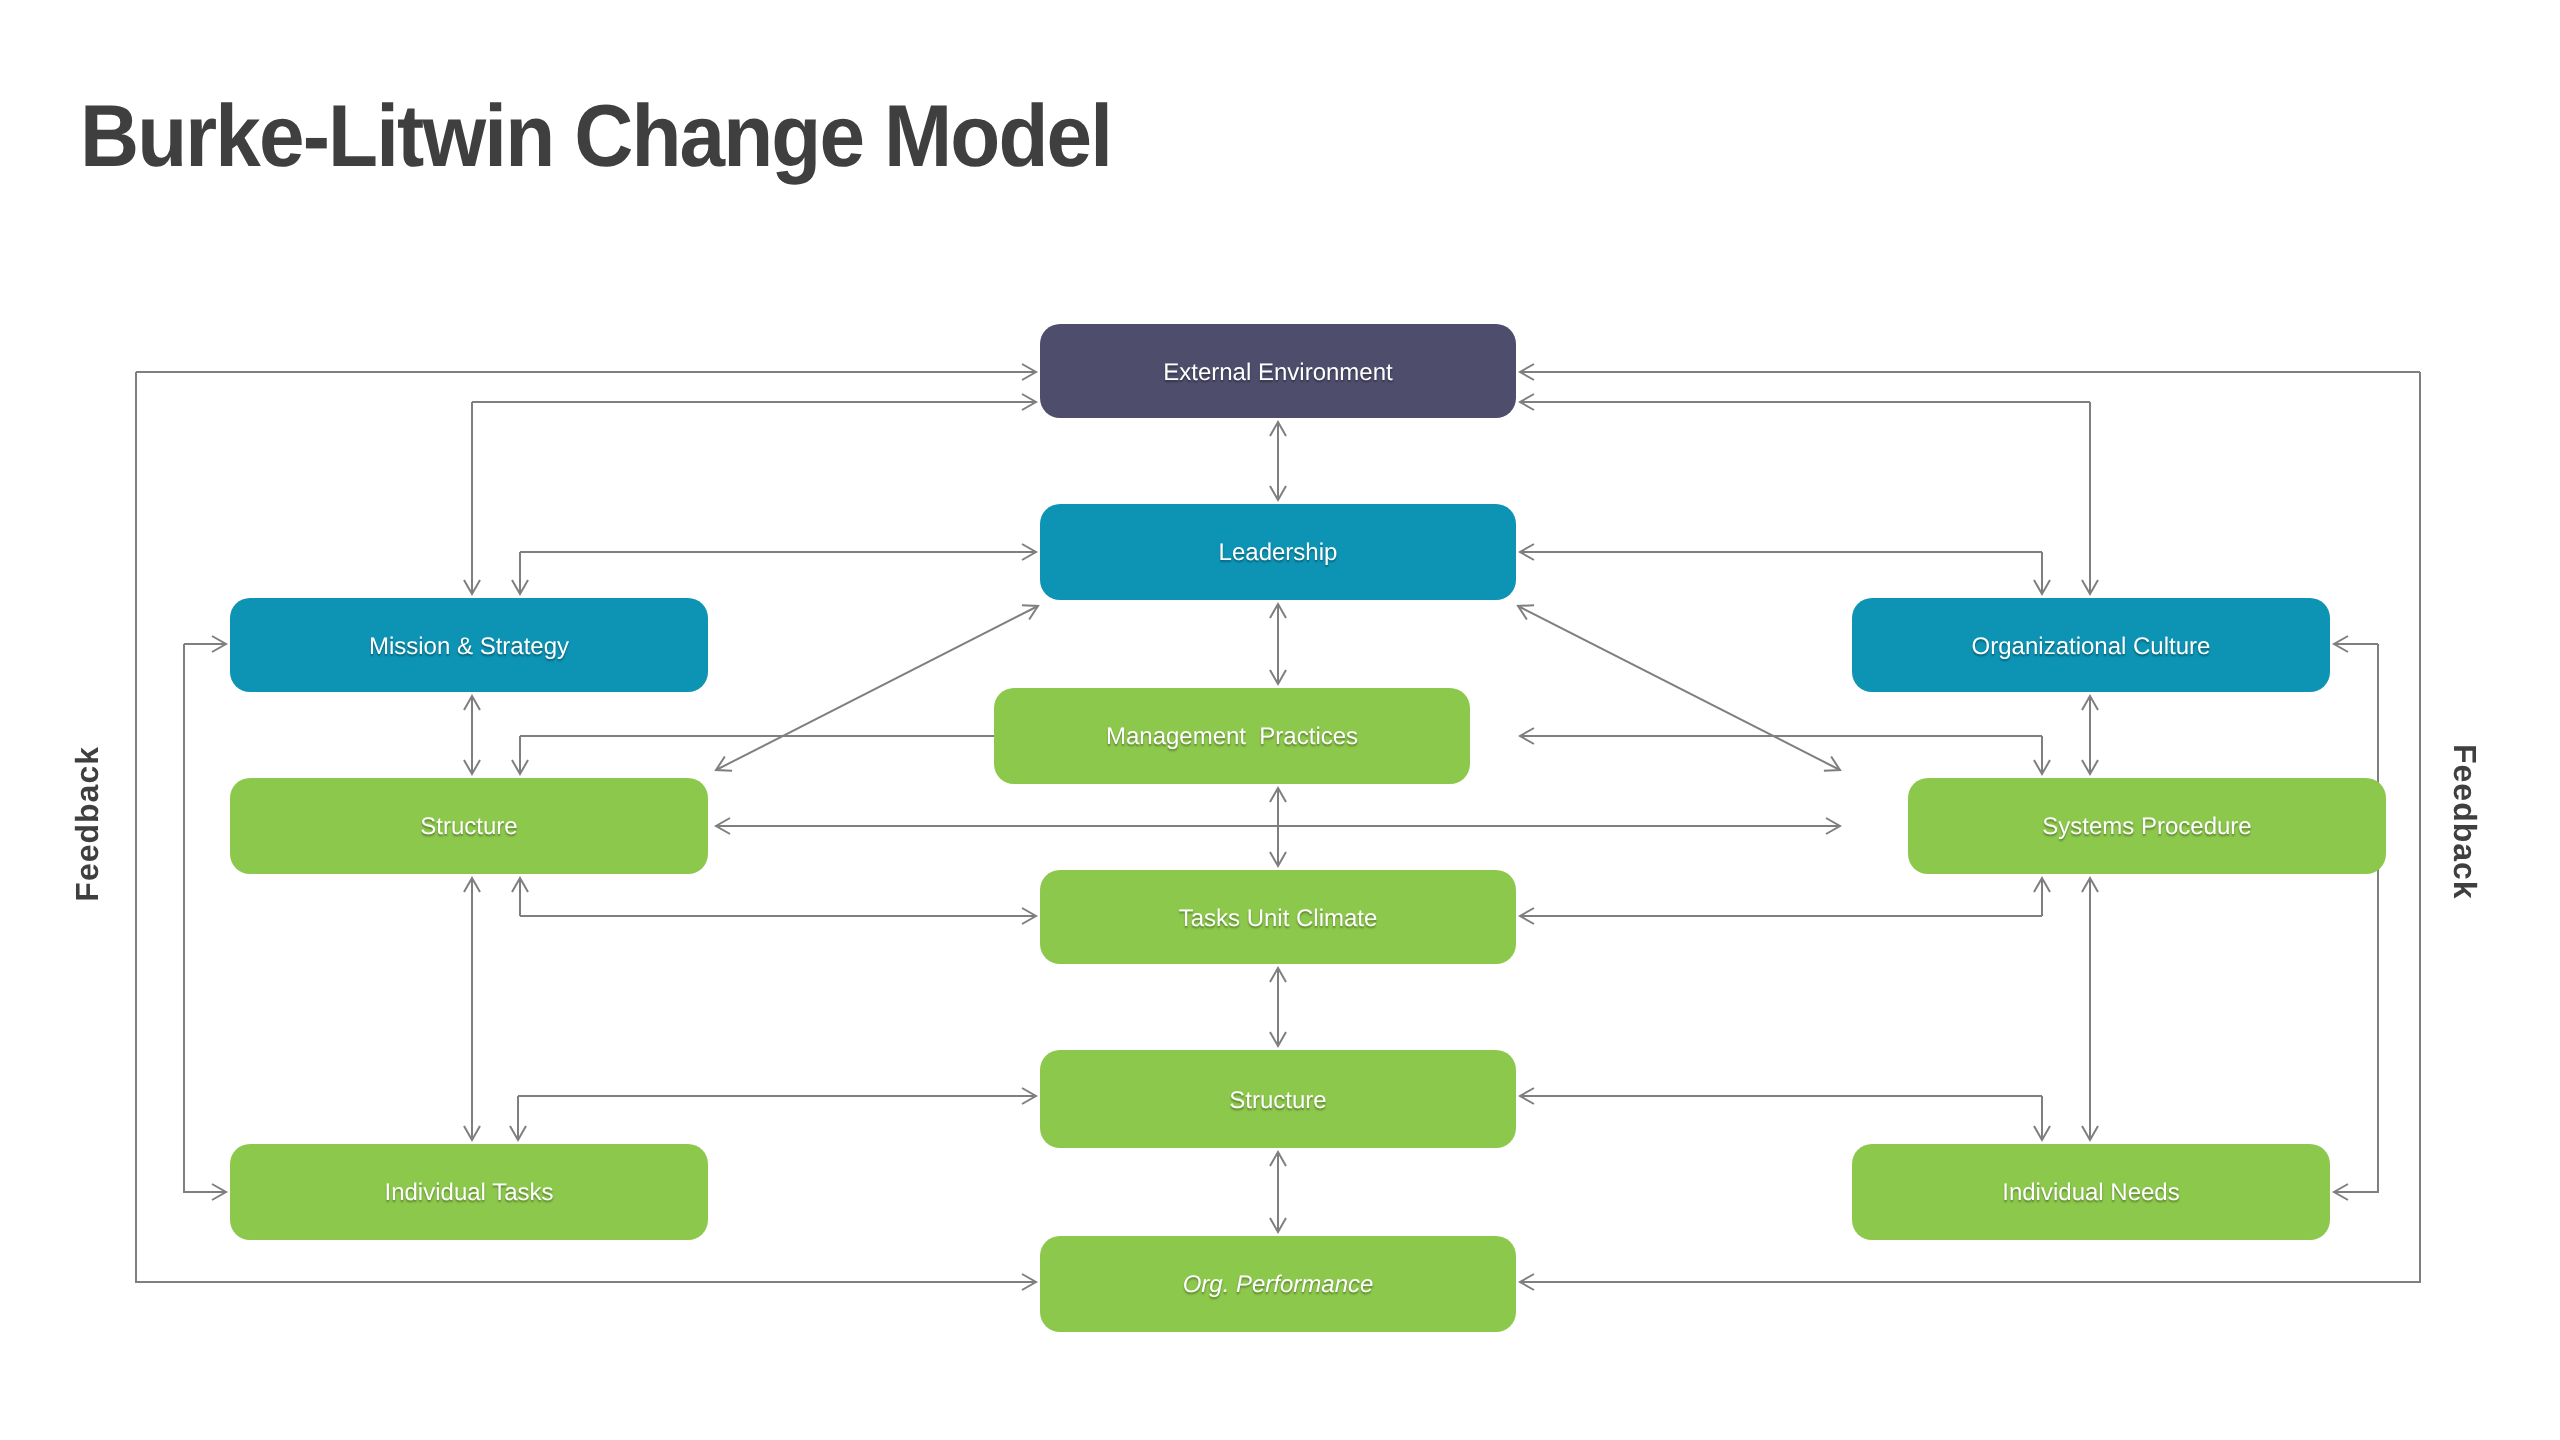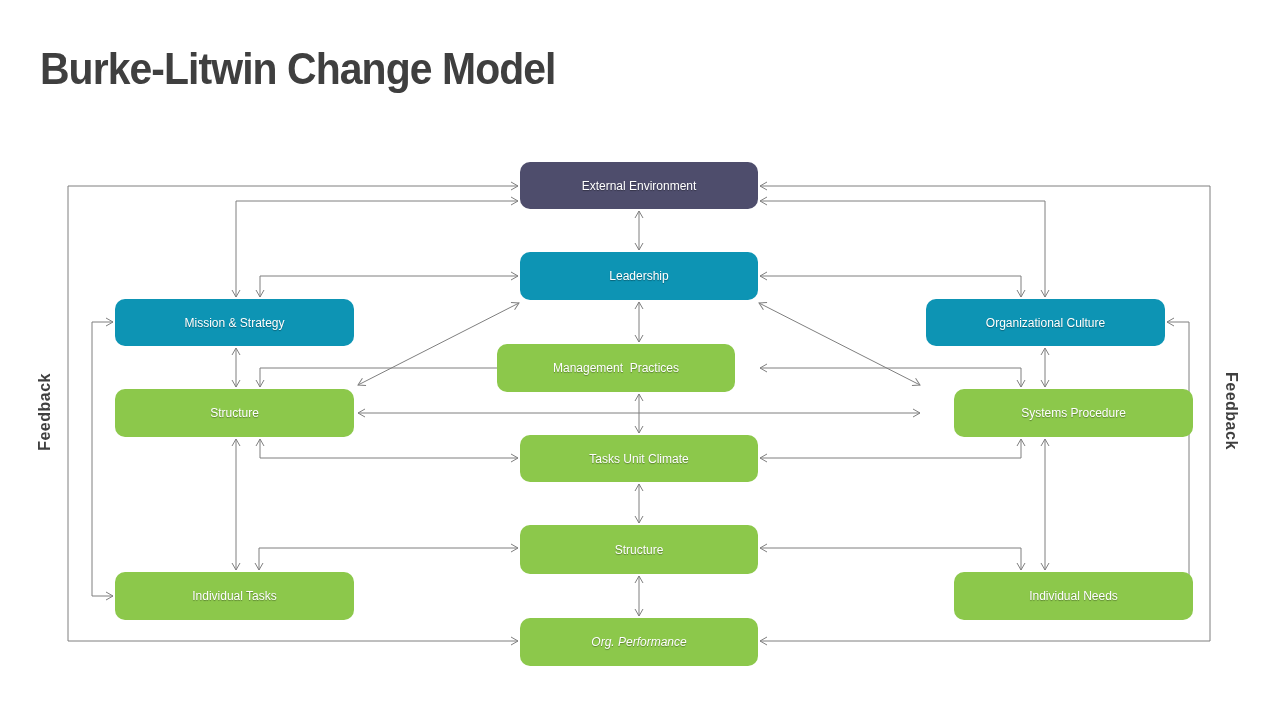--- a/index.html
+++ b/index.html
@@ -171,21 +171,21 @@
   </div>
 
   <div class="node" style="left: 520px; top: 525px; width: 238px; height: 49px; background-color: rgb(140, 200, 75);">
     <span class="node-label">Structure</span>
   </div>
 
   <div class="node" style="left: 115px; top: 572px; width: 239px; height: 48px; background-color: rgb(140, 200, 75);">
     <span class="node-label">Individual Tasks</span>
   </div>
 
-  <div class="node" style="left: 954px; top: 572px; width: 239px; height: 48px; background-color: rgb(140, 200, 75);">
+  <div class="node" style="left: 926px; top: 572px; width: 239px; height: 48px; background-color: rgb(140, 200, 75);">
     <span class="node-label">Individual Needs</span>
   </div>
 
   <div class="node" style="left: 520px; top: 618px; width: 238px; height: 48px; background-color: rgb(140, 200, 75); font-style: italic;">
     <span class="node-label">Org. Performance</span>
   </div>
 
 </div>
 
 </body></html>

